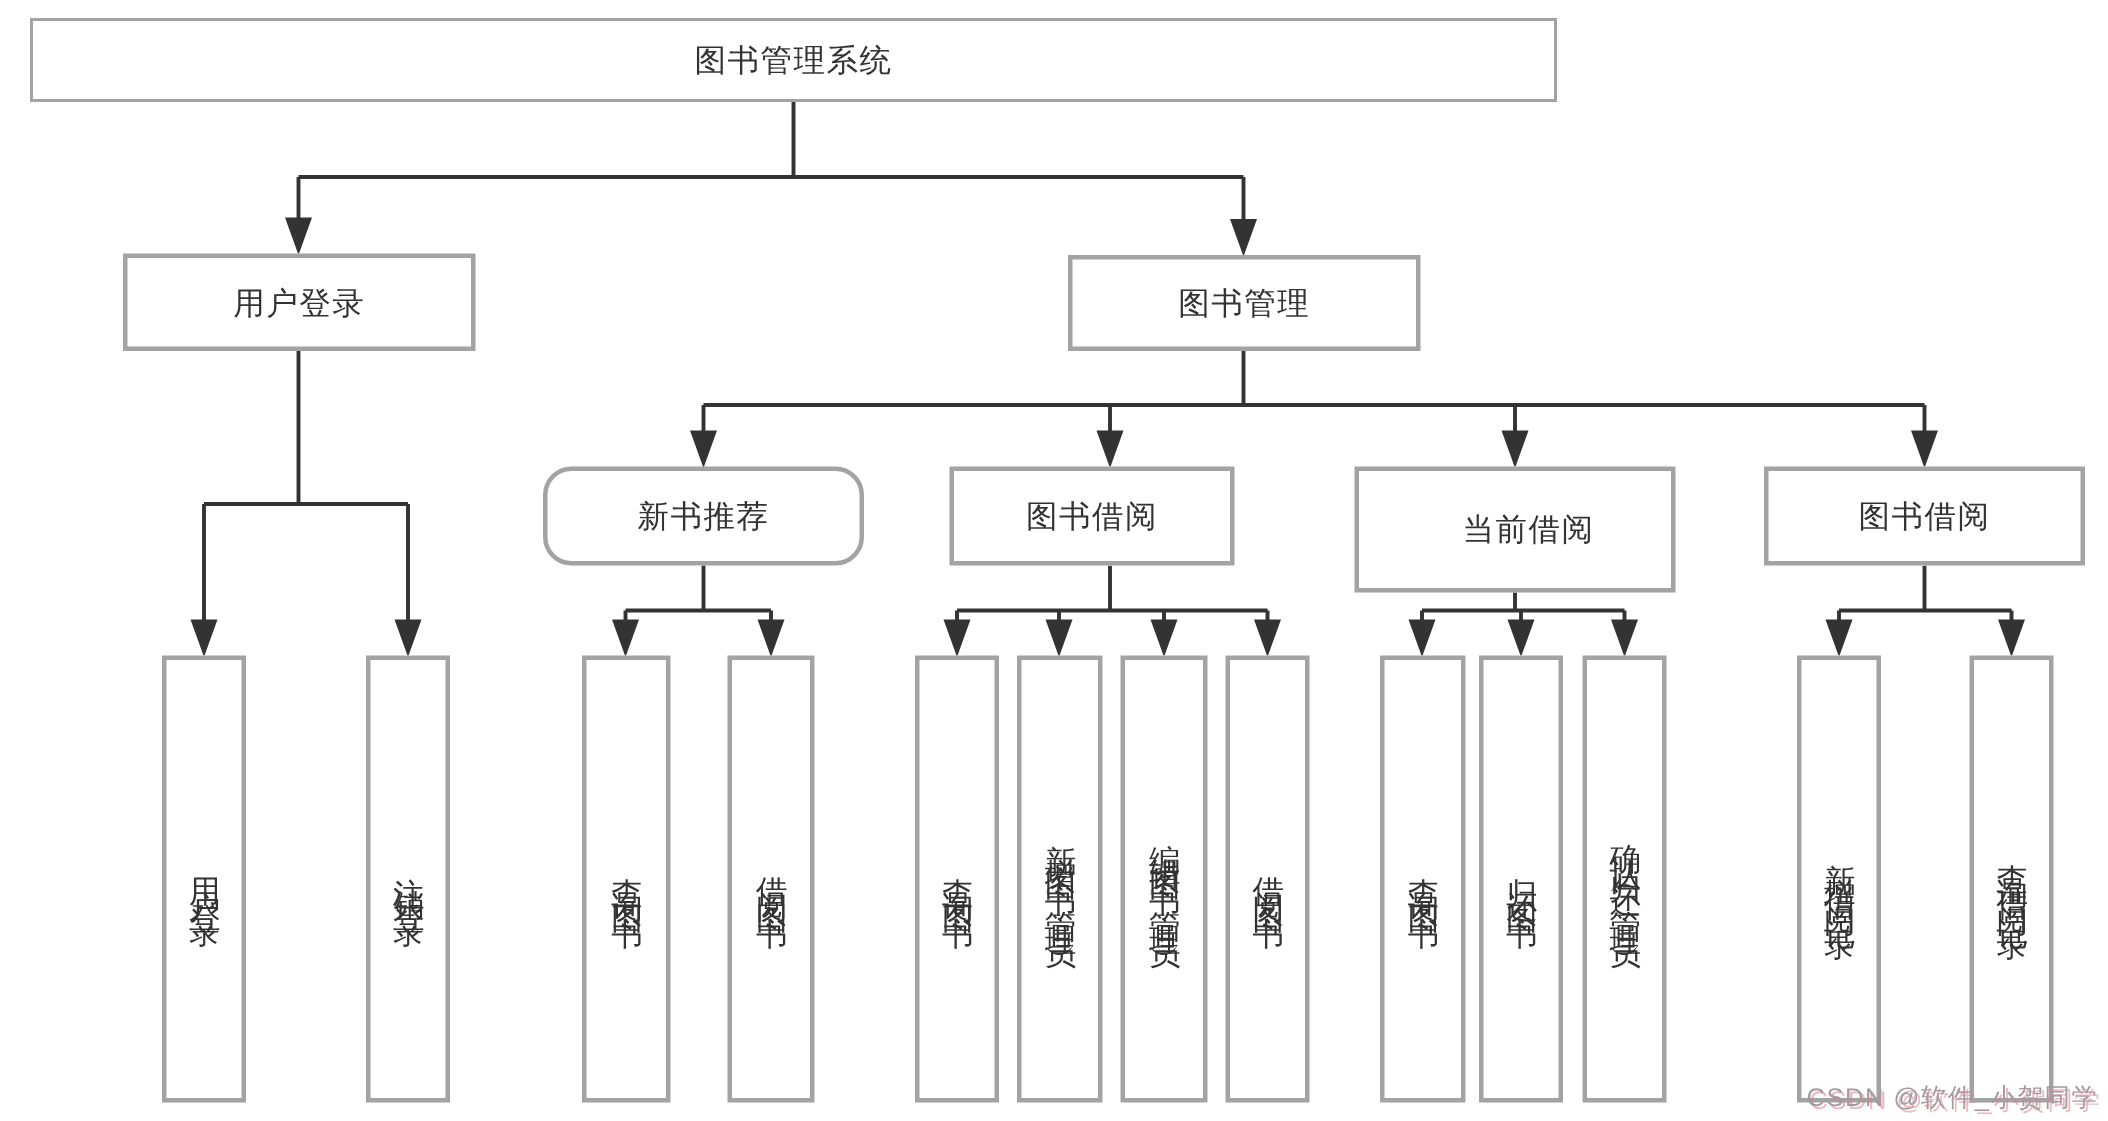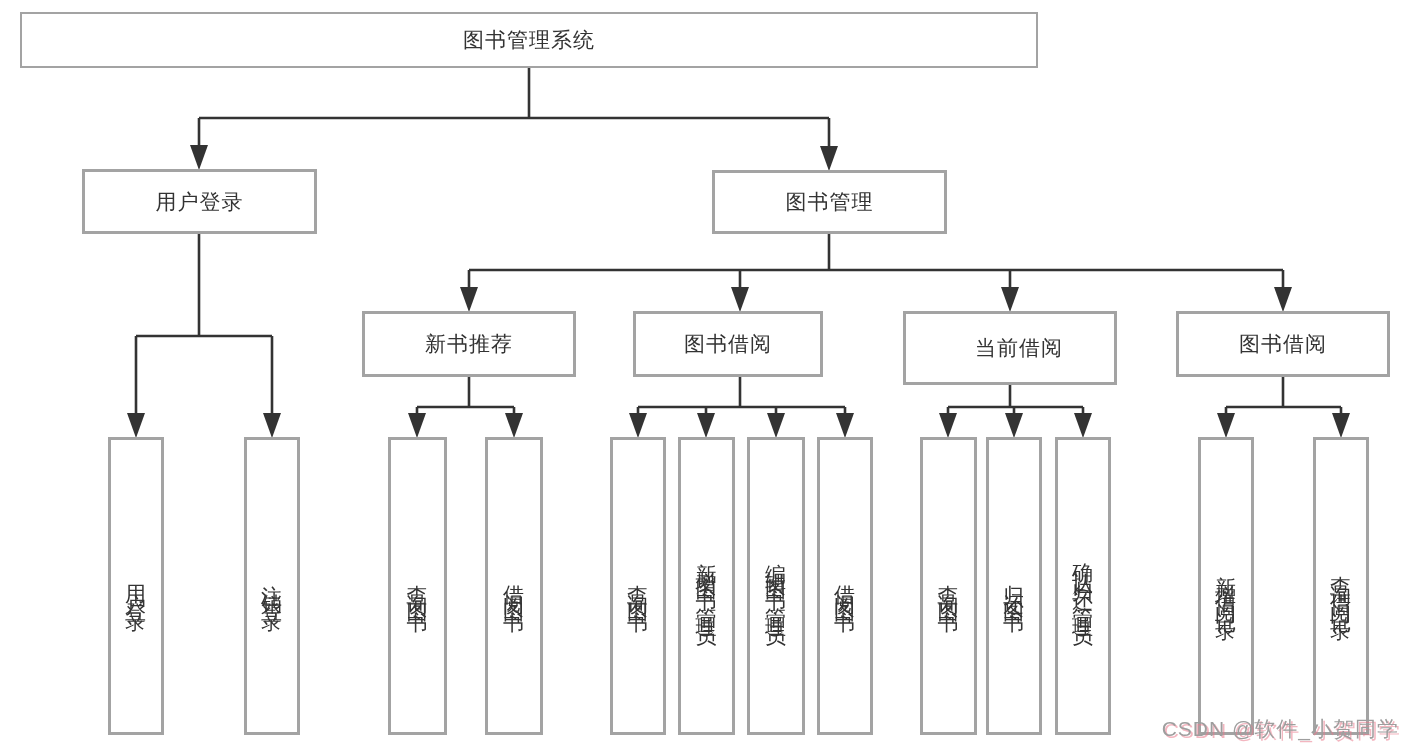--- a/index.html
+++ b/index.html
@@ -44,42 +44,42 @@
     text-orientation: mixed;
     letter-spacing: 9px;
     font-size: 21px;
     color: #333333;
     line-height: 1;
   }
   
   .n-root   { left: 20px;  top: 12px;  width: 1018px; height: 56px; border-width: 2.5px; }
   .n-l2-0   { left: 82px;  top: 169px; width: 235px;  height: 65px; }
   .n-l2-1   { left: 712px; top: 170px; width: 235px;  height: 64px; }
-  .n-l3-0   { left: 362px;  top: 311px; width: 214px; height: 66px; }
+  .n-l3-0   { left: 362px;  top: 311px; width: 214px; height: 66px; border-radius: 19px; }
   .n-l3-1   { left: 633px;  top: 311px; width: 190px; height: 66px; }
-  .n-l3-2   { left: 903px;  top: 311px; width: 214px; height: 74px; padding-left: 18px; }
+  .n-l3-2   { left: 903px;  top: 311px; width: 214px; height: 84px; padding-left: 18px; }
   .n-l3-3   { left: 1176px; top: 311px; width: 214px; height: 66px; }
   .n-leaf-0  { left: 108px;  width: 56px; }
   .n-leaf-1  { left: 244px;  width: 56px; }
   .n-leaf-2  { left: 388px;  width: 59px; }
   .n-leaf-3  { left: 485px;  width: 58px; }
   .n-leaf-4  { left: 610px;  width: 56px; }
   .n-leaf-5  { left: 678px;  width: 57px; }
   .n-leaf-6  { left: 747px;  width: 58px; }
   .n-leaf-7  { left: 817px;  width: 56px; }
   .n-leaf-8  { left: 920px;  width: 57px; }
   .n-leaf-9  { left: 986px;  width: 56px; }
   .n-leaf-10 { left: 1055px; width: 56px; }
   .n-leaf-11 { left: 1198px; width: 56px; }
   .n-leaf-12 { left: 1313px; width: 56px; }
   #watermark {
     position: absolute;
     right: 6px;
     bottom: 4px;
-    font-size: 21px;
+    font-size: 17px;
     color: #9e9e9e;
     letter-spacing: 1px;
     text-shadow: 2px 2px 0 rgba(233, 122, 140, 0.55);
     z-index: 5;
     white-space: nowrap;
   }
 </style>
 </head>
 <body>
 

